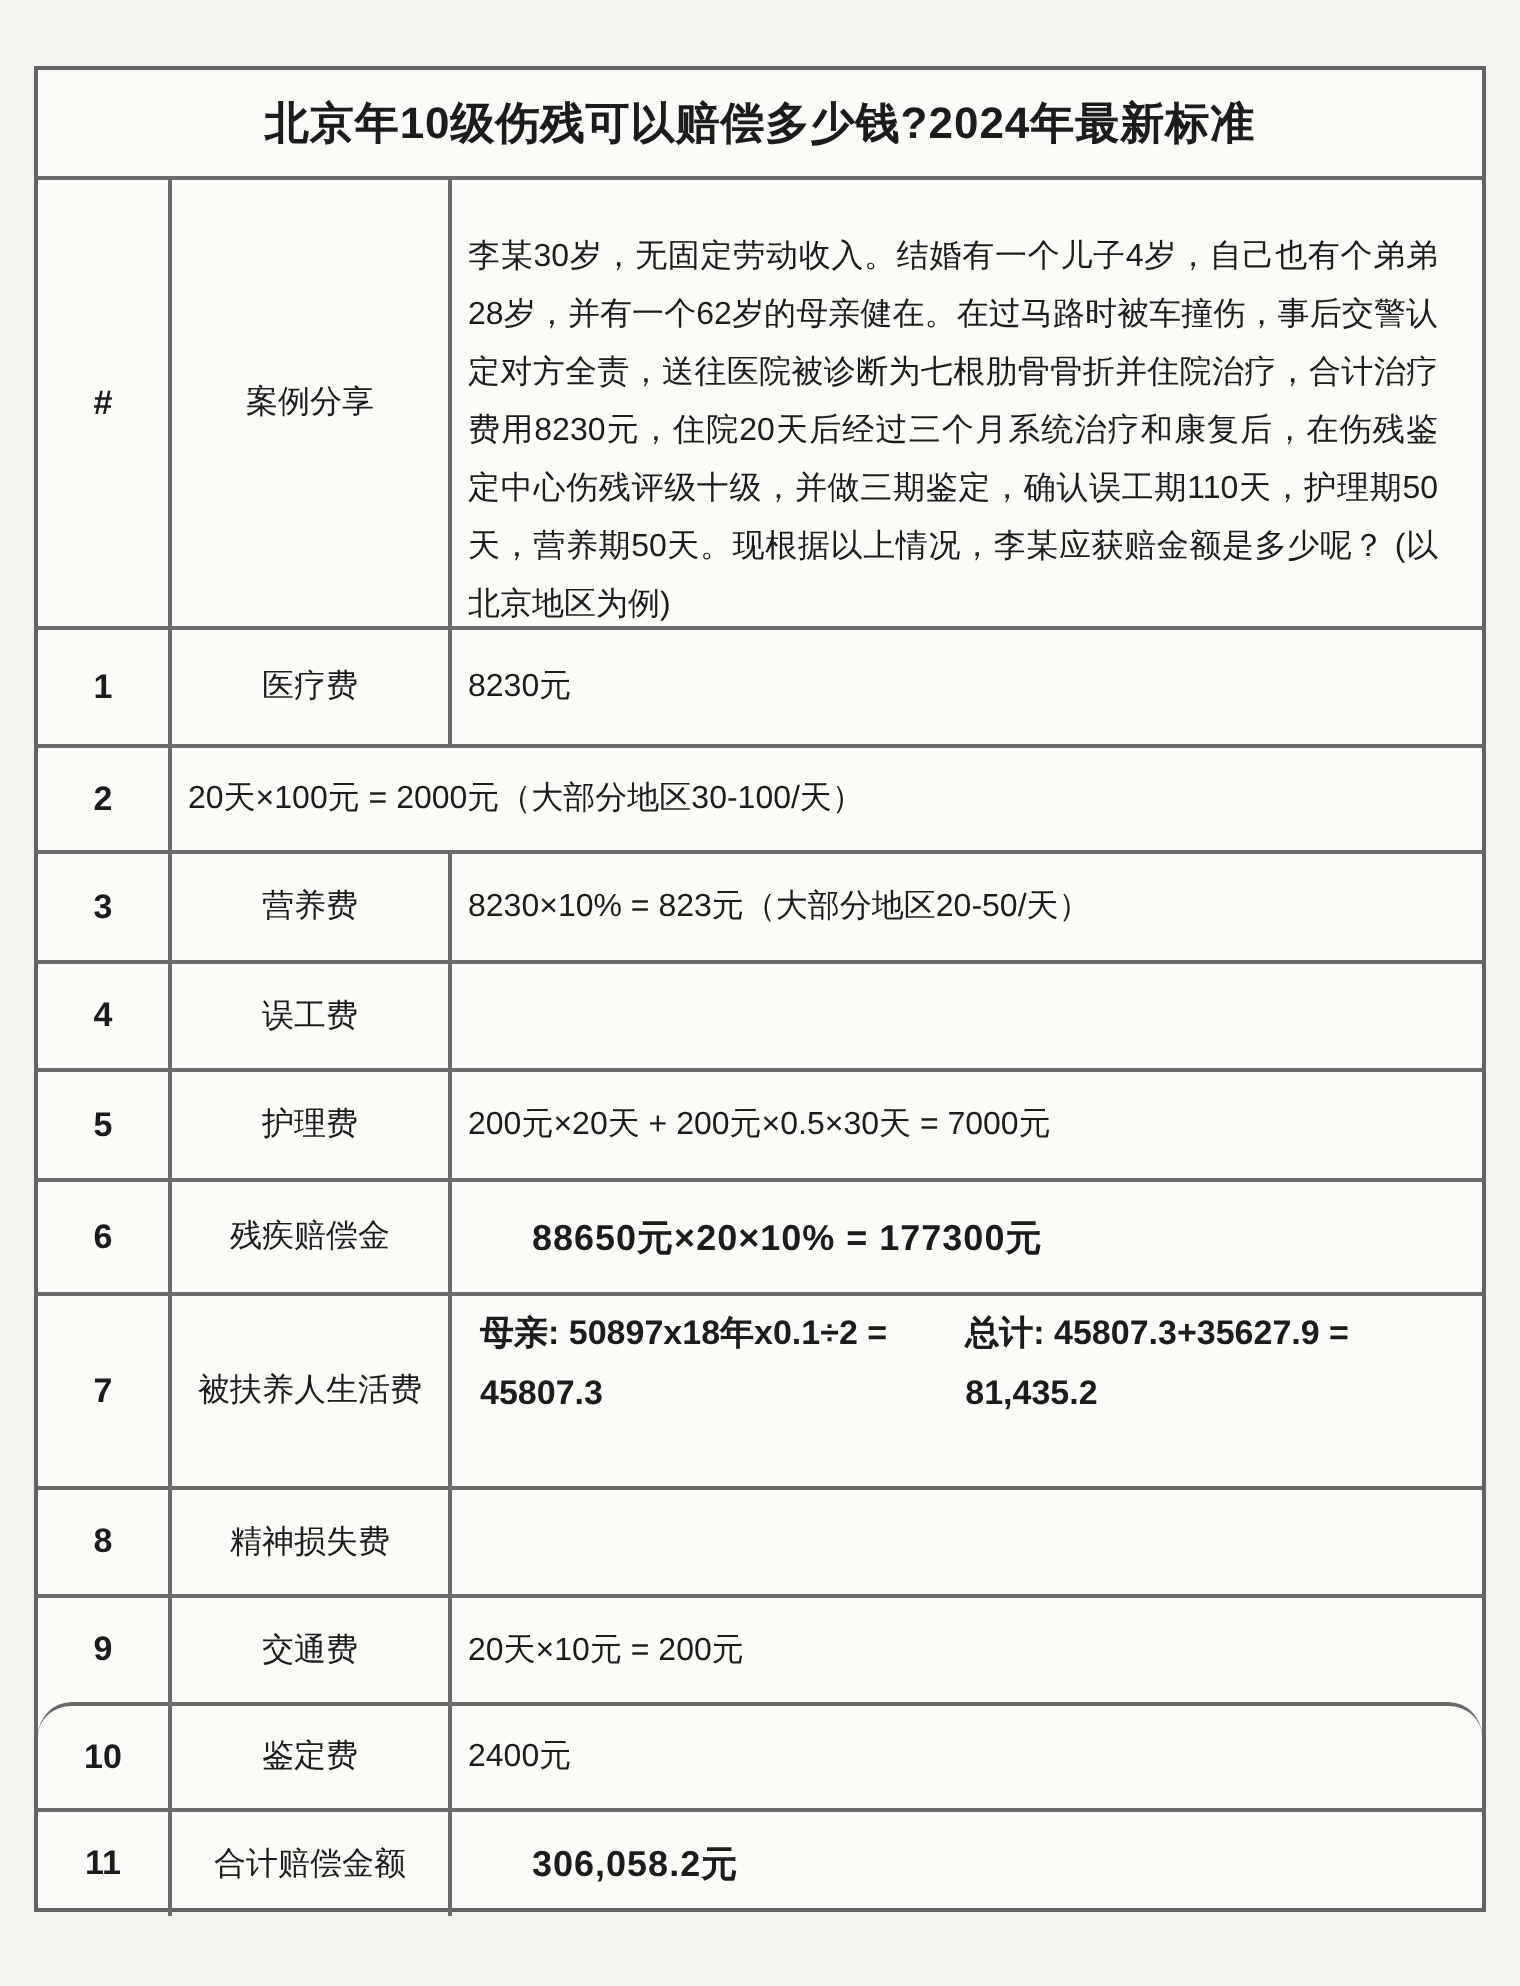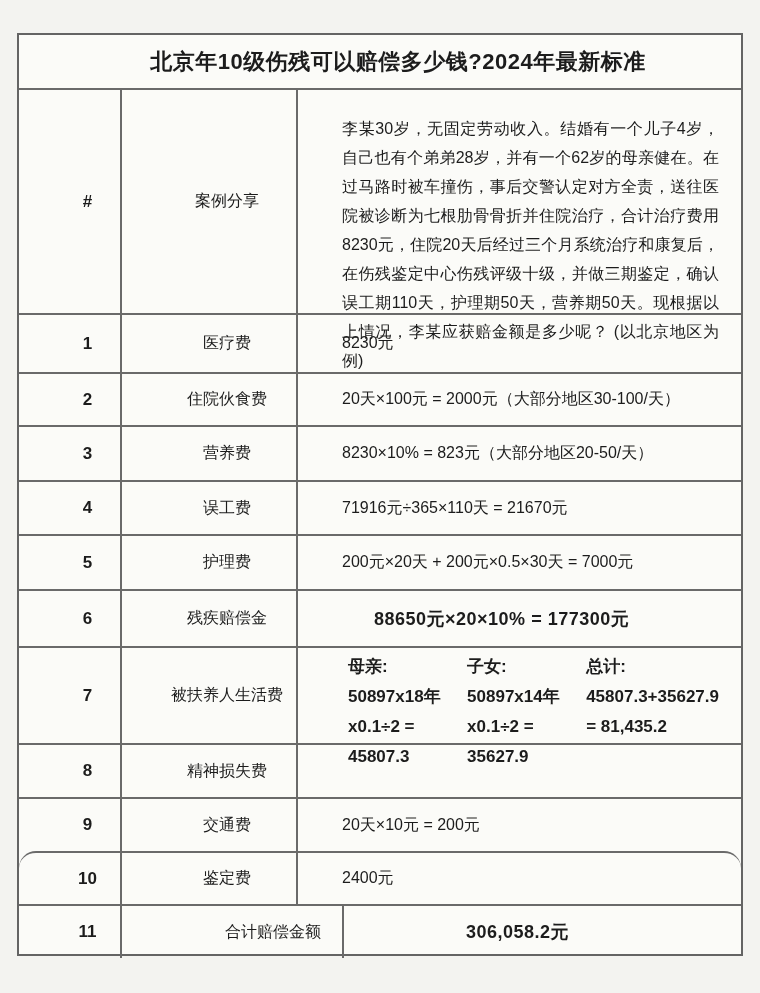--- a/index.html
+++ b/index.html
@@ -34,21 +34,20 @@
     border-top: 2px solid #6a6a6a;
     flex: 0 0 auto;
   }
   .row.first {
     border-top: none;
   }
   .cell {
     box-sizing: border-box;
     display: flex;
     align-items: center;
-    margin-left: 36px;
   }
   .c1 {
     flex: 0 0 67px;
     justify-content: center;
     font-weight: bold;
     font-size: 17px;
     border-right: 2px solid #6a6a6a;
   }
   .c2 {
     flex: 0 0 140px;
@@ -85,21 +84,21 @@
   .r1  { height: 59px; }
   .r2  { height: 53px; }
   .r3  { height: 55px; }
   .r4  { height: 54px; }
   .r5  { height: 55px; }
   .r6  { height: 57px; }
   .r7  { height: 97px; }
   .r8  { height: 54px; }
   .r9  { height: 54px; }
   .r10 { height: 53px; border-radius: 17px; }
-  .r11 { height: 54px; gap: 46px; }
+  .r11 { height: 54px; }
   .value-big {
     font-size: 18px;
     font-weight: bold;
     padding-left: 40px;
     letter-spacing: 0.5px;
   }
   .multi-line {
     align-items: flex-start;
     justify-content: center;
     font-size: 17px;
@@ -124,54 +123,51 @@
   </div>
 
   <div class="row r1">
     <div class="cell c1">1</div>
     <div class="cell c2">医疗费</div>
     <div class="cell c3">8230元</div>
   </div>
 
   <div class="row r2">
     <div class="cell c1">2</div>
-    <div class="cell c2">住院伙食费</div>
     <div class="cell c3">20天×100元 = 2000元（大部分地区30-100/天）</div>
   </div>
 
   <div class="row r3">
     <div class="cell c1">3</div>
     <div class="cell c2">营养费</div>
     <div class="cell c3">8230×10% = 823元（大部分地区20-50/天）</div>
   </div>
 
   <div class="row r4">
     <div class="cell c1">4</div>
     <div class="cell c2">误工费</div>
-    <div class="cell c3">71916元÷365×110天 = 21670元</div>
   </div>
 
   <div class="row r5">
     <div class="cell c1">5</div>
     <div class="cell c2">护理费</div>
     <div class="cell c3">200元×20天 + 200元×0.5×30天 = 7000元</div>
   </div>
 
   <div class="row r6">
     <div class="cell c1">6</div>
     <div class="cell c2">残疾赔偿金</div>
     <div class="cell c3 value-big">88650元×20×10% = 177300元</div>
   </div>
 
   <div class="row r7">
     <div class="cell c1">7</div>
     <div class="cell c2">被扶养人生活费</div>
     <div class="cell c3 multi-line">
       <div>母亲:  50897x18年x0.1÷2 = 45807.3</div>
-      <div>子女:  50897x14年x0.1÷2 = 35627.9</div>
       <div>总计:  45807.3+35627.9 = 81,435.2</div>
     </div>
   </div>
 
   <div class="row r8">
     <div class="cell c1">8</div>
     <div class="cell c2">精神损失费</div>
   </div>
 
   <div class="row r9">

